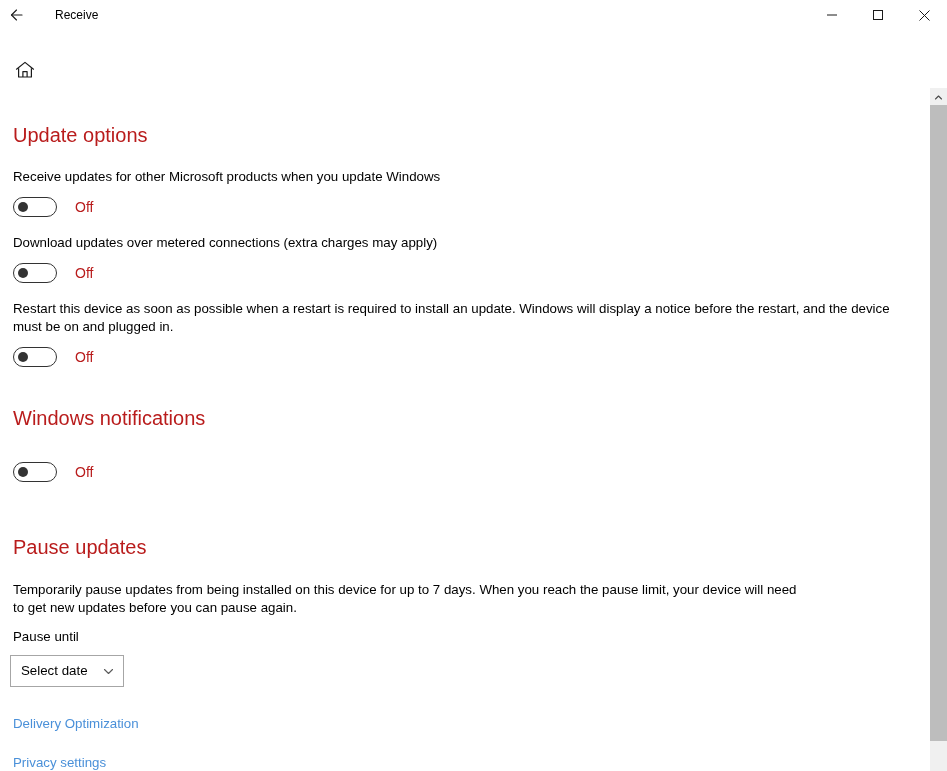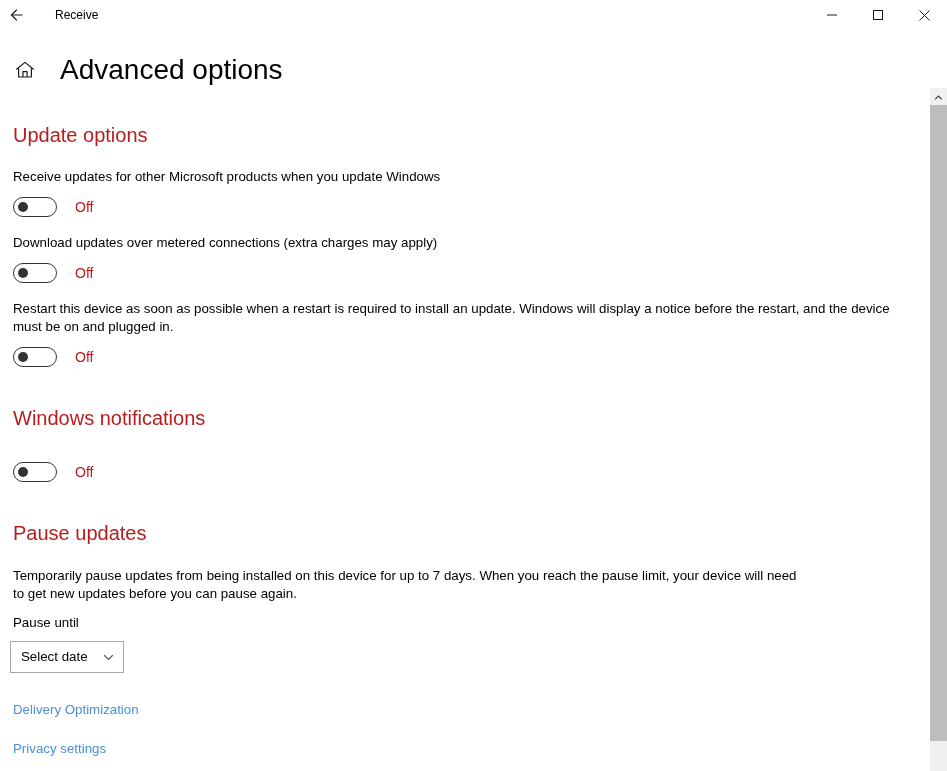--- a/index.html
+++ b/index.html
@@ -233,21 +233,20 @@
 </div>
 
 <div class="page-header">
   <div class="home-icon">
     <svg width="22" height="22" viewBox="0 0 22 22">
       <path d="M2.5 10.2 L11 3.4 L19.5 10.2" fill="none" stroke="#1a1a1a" stroke-width="1.2" stroke-linecap="round" stroke-linejoin="round"></path>
       <path d="M4.6 9.2 L4.6 18 L17.4 18 L17.4 9.2" fill="none" stroke="#1a1a1a" stroke-width="1.2" stroke-linejoin="round"></path>
       <path d="M8.9 18 L8.9 12.6 L13.1 12.6 L13.1 18" fill="none" stroke="#1a1a1a" stroke-width="1.2" stroke-linejoin="round"></path>
     </svg>
   </div>
-  <div class="page-title">Advanced options</div>
 </div>
 
 <div class="content">
 
   <div>
     <div class="section-heading" style="margin-top:12px;">Update options</div>
 
     <div style="height:20px;"></div>
     <div class="body-text">Receive updates for other Microsoft products when you update Windows</div>
     <div class="toggle-row" style="margin-top:11px;">
@@ -282,21 +281,21 @@
     <div style="height:20px;"></div>
     <div class="toggle-row" style="margin-top:11px;">
       <div class="toggle">
         <div class="knob"></div>
       </div>
       <div class="toggle-state">Off</div>
     </div>
   </div>
 
   <div>
-    <div class="section-heading" style="margin-top:38px;">Pause updates</div>
+    <div class="section-heading" style="margin-top:52px;">Pause updates</div>
 
     <div style="height:21px;"></div>
     <div class="body-text" style="max-width:790px;">Temporarily pause updates from being installed on this device for up to 7 days. When you reach the pause limit, your device will need to get new updates before you can pause again.</div>
 
     <div class="label-text" style="margin-top:11px;">Pause until</div>
 
     <div class="dropdown" style="margin-top:9px;">
       <span class="dropdown-value">Select date</span>
       <span class="chevron">
         <svg width="13" height="13" viewBox="0 0 13 13">

